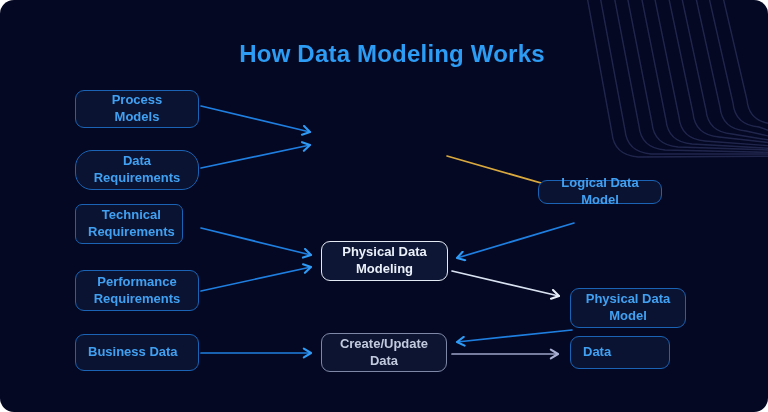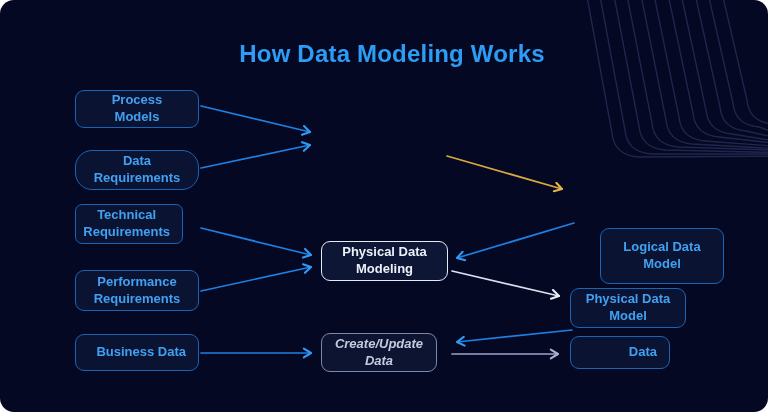--- a/index.html
+++ b/index.html
@@ -1,36 +1,36 @@
 <!DOCTYPE html>
 <html><head>
 <meta charset="utf-8">
 <style>
   html,body{margin:0;padding:0;background:#ffffff;font-family:"Liberation Sans",sans-serif;}
   .card{position:relative;width:768px;height:412px;background:#050823;border-radius:14px;overflow:hidden;}
   .title{position:absolute;top:32px;left:0;width:768px;text-align:center;margin:8px;
          font-size:24px;font-weight:700;letter-spacing:.2px;color:#2D9CF4;}
   .deco,.arrows{position:absolute;top:0;left:0;pointer-events:none;}
-  .node{position:absolute;display:flex;align-items:center;justify-content:flex-end;
+  .node{position:absolute;display:flex;align-items:center;justify-content:flex-start;
         text-align:center;border-radius:9px;border:1.5px solid;box-sizing:border-box;
         font-size:13px;font-weight:600;line-height:1.3;padding:2px 12px;}
   .node.blue {background:#0A1432;border-color:#1A63B5;color:#41A0F2;}
   .node.gold {background:#131B3E;border-color:#D9B14A;color:#E8C464;}
   .node.white{background:#0E1636;border-color:#E4EAF4;color:#EBF1F9;}
   .node.gray {background:#0C1431;border-color:#7E88A6;color:#C2CADE;}
   
   .n-process   {left:75px; top:90px;  width:124px;height:38px;}
   .n-datareq   {left:75px; top:150px; width:124px;height:40px;border-radius:17px;}
   .n-techreq   {left:75px; top:204px; width:108px;height:40px;border-radius:7px;}
   .n-perfreq   {left:75px; top:270px; width:124px;height:41px;}
   .n-bizdata   {left:75px; top:334px; width:124px;height:37px;}
   .n-ldmodeling{left:321px;top:119px; width:126px;height:40px;}
   .n-pdmodeling{left:321px;top:241px; width:127px;height:40px;}
-  .n-createupd {left:321px;top:333px; width:116px;height:39px;font-style:italic;}
-  .n-ldmodel   {left:600px;top:180px; width:124px;height:56px;margin-top:48px;}
+  .n-createupd {left:321px;top:333px; width:126px;height:39px;}
+  .n-ldmodel   {left:538px;top:180px; width:124px;height:24px;}
   .n-pdmodel   {left:570px;top:288px; width:116px;height:40px;}
   .n-data      {left:570px;top:336px; width:100px;height:33px;}
 </style>
 </head>
 <body>
 
 <div class="card">
 
   <svg class="deco" width="768" height="412" viewBox="0 0 768 412">
     <g fill="none" stroke="#242A52" stroke-width="1.4" opacity="0.9">

